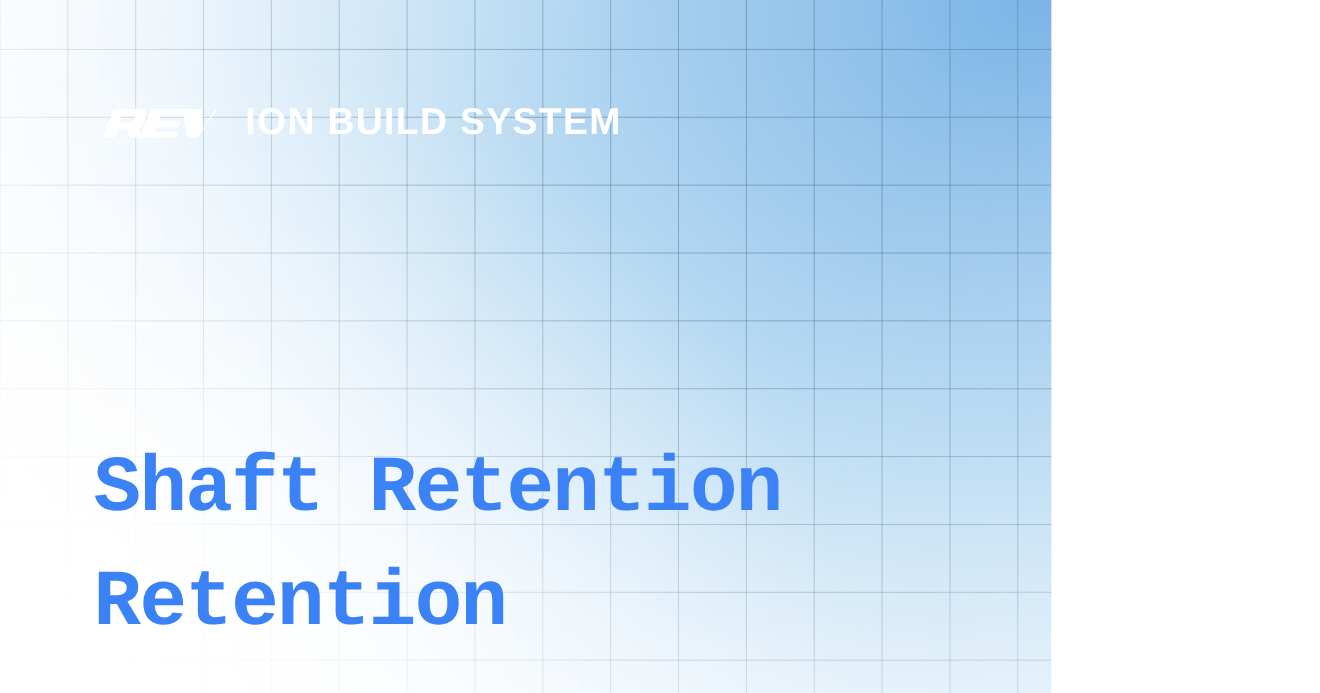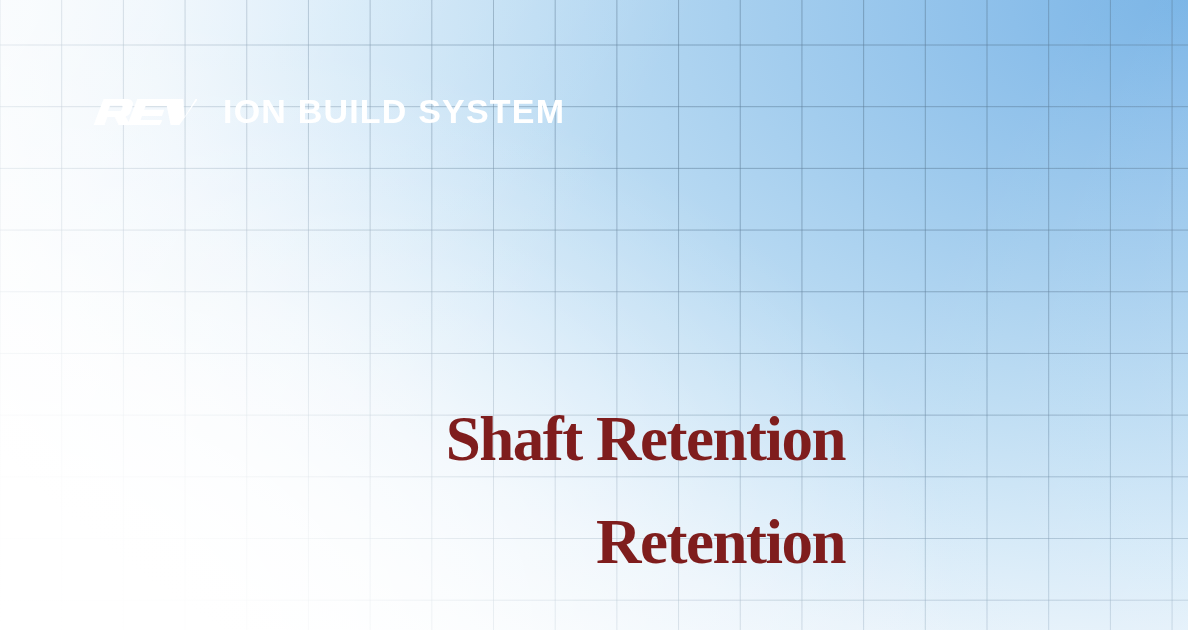--- a/index.html
+++ b/index.html
@@ -6,26 +6,25 @@
   html, body {
     margin: 0;
     padding: 0;
     background: #ffffff;
   }
 
   * { box-sizing: border-box; }
 
   .canvas {
     position: relative;
-    width: 1188px;
+    width: 956px;
     height: 630px;
     overflow: hidden;
     font-family: "Liberation Sans", sans-serif;
     background: #ffffff;
-    text-align: right;
   }
 
   
 
   
   .bg-gradient {
     position: absolute;
     inset: 0;
     background:
       radial-gradient(125% 150% at 100% 0%,
@@ -157,26 +156,26 @@
     font-family: "Liberation Sans", sans-serif;
   }
 
   
 
   .headline {
     position: absolute;
     left: 85px;
     top: 346px;
     width: 760px;
-    color: #7f1d1d;
-    font-size: 63px;
+    color: #3b82f6;
+    font-size: 72px;
     font-weight: bold;
     line-height: 103px;
     letter-spacing: -1.5px;
-    font-family: Liberation Serif, serif;
+    font-family: Liberation Mono, monospace;
   }
 
   .headline-line {
     display: block;
     white-space: nowrap;
   }
 </style>
 </head>
 <body>
 

